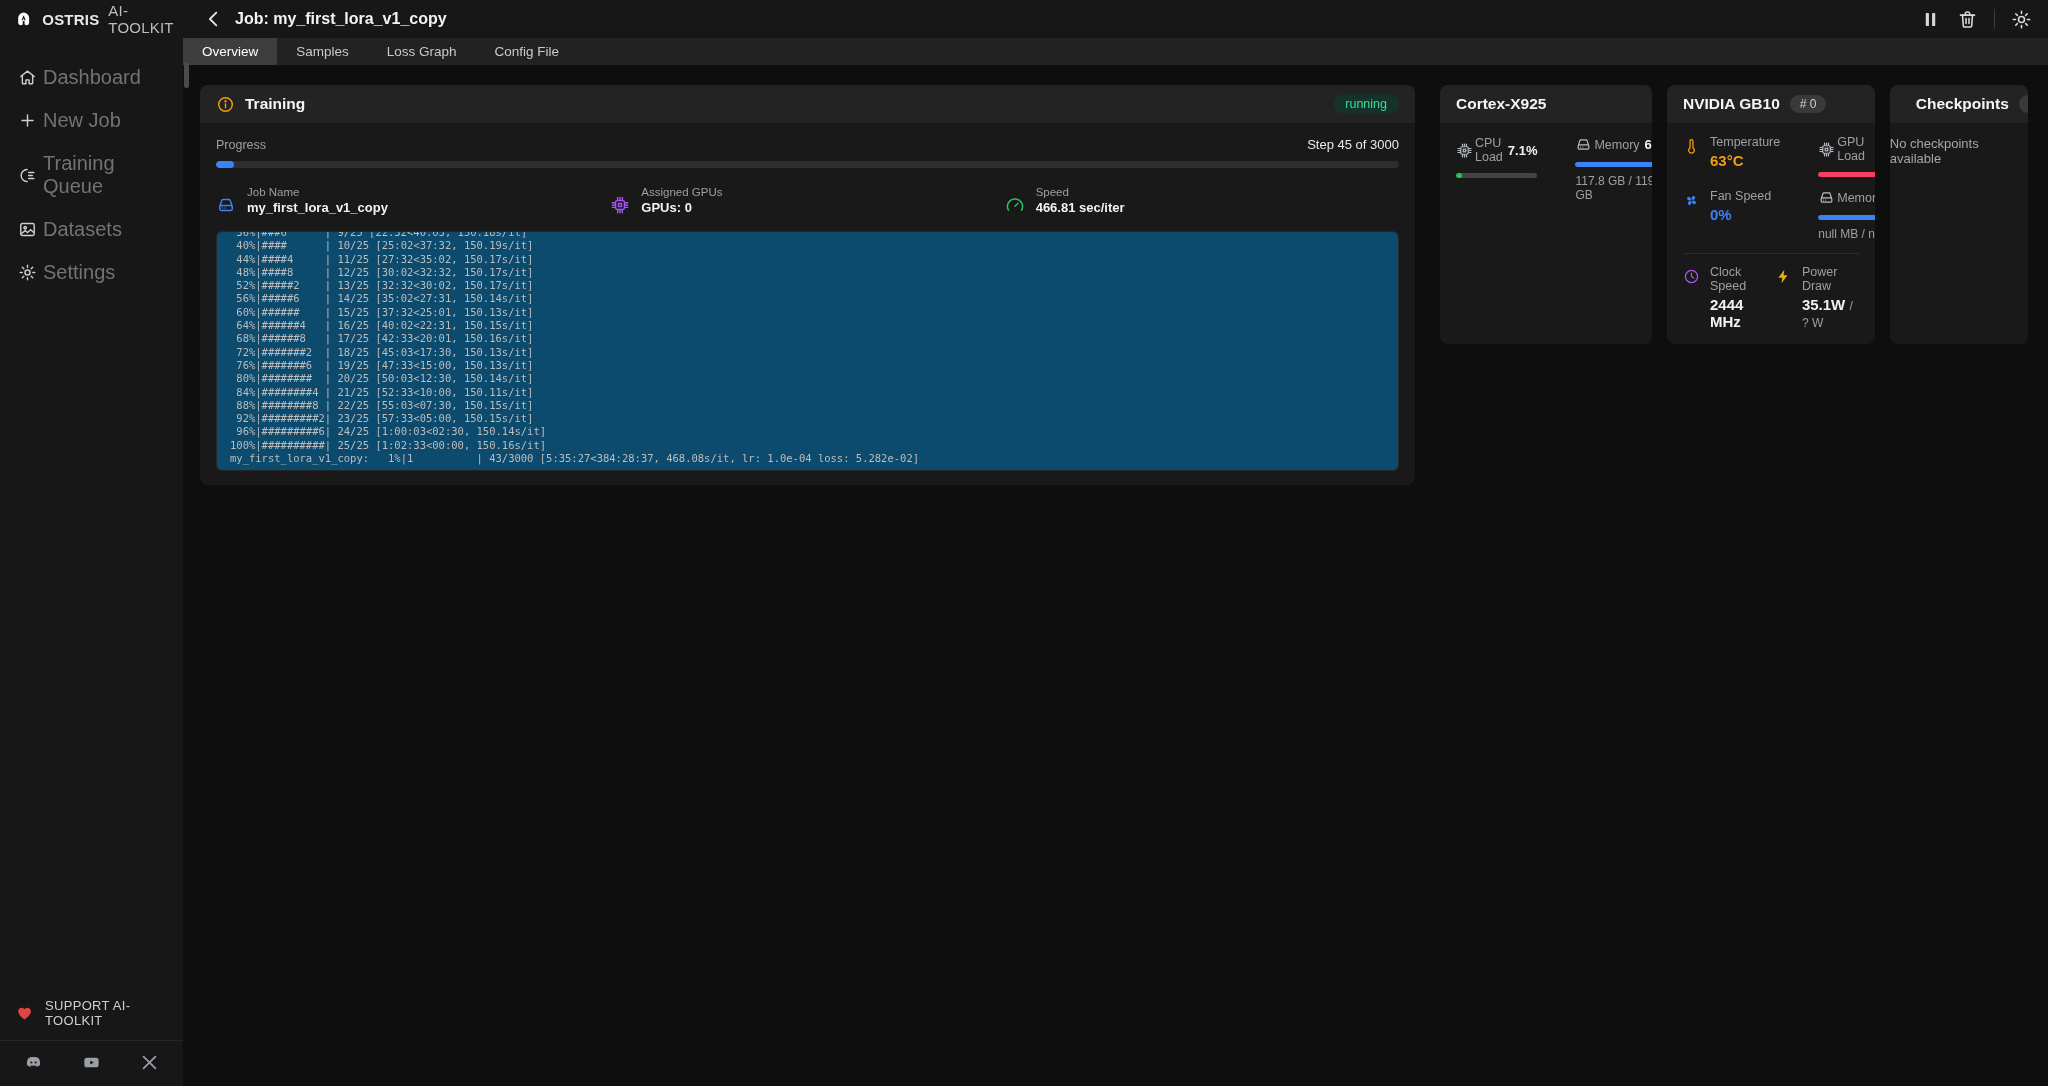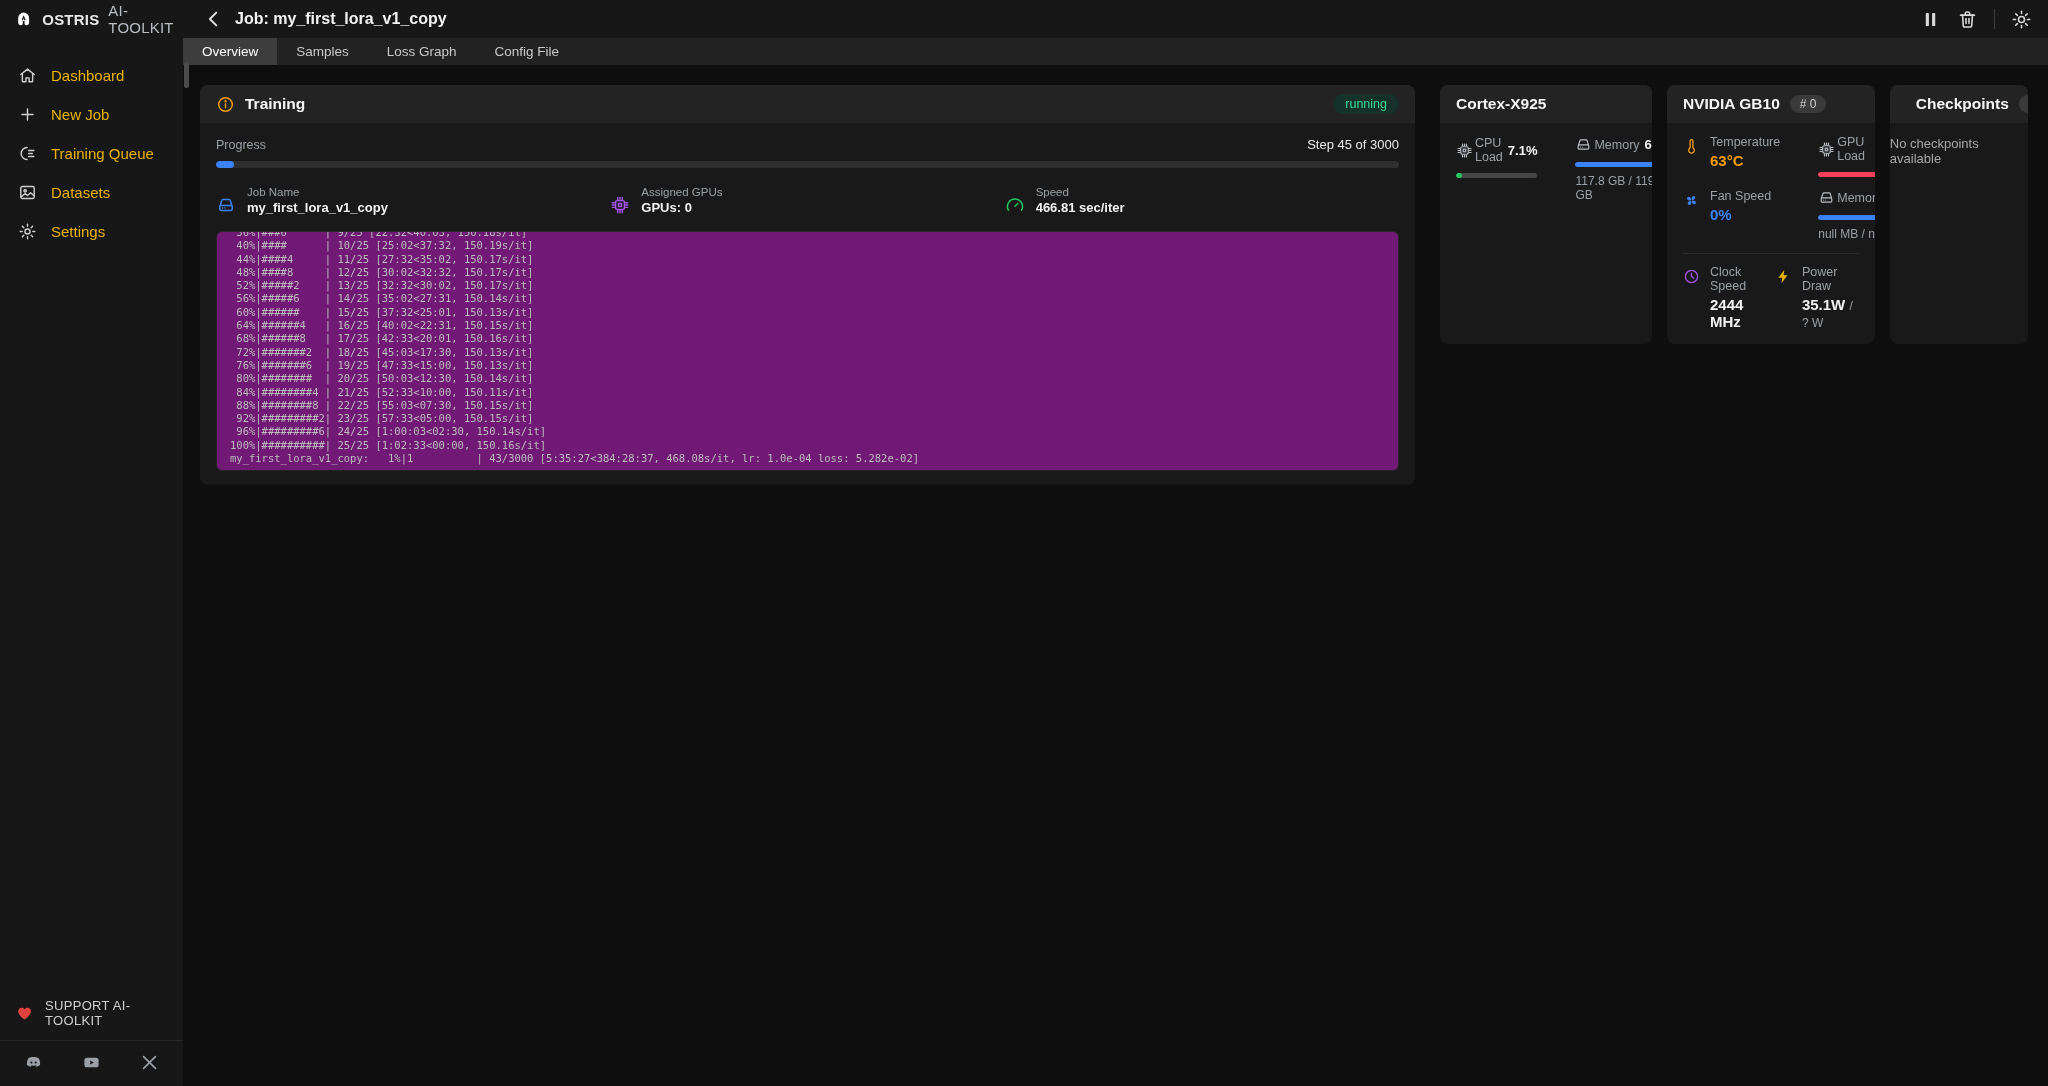--- a/index.html
+++ b/index.html
@@ -16,21 +16,21 @@
   .titlewrap { display:flex; align-items:center; gap:10px; padding-left:20px; }
   .back-btn { width:22px; height:22px; display:flex; align-items:center; justify-content:center; color:#e5e5e5; cursor:pointer; }
   .page-title { font-size:16px; font-weight:600; color:#f3f3f3; }
   .topbar-actions { margin-left:auto; display:flex; align-items:center; gap:16px; padding-right:16px; color:#d9d9d9; }
   .topbar-actions .tb-icon { width:21px; height:21px; display:flex; align-items:center; justify-content:center; cursor:pointer; }
   .tb-divider { width:1px; height:20px; background:#3c3c3c; }
 
   
   .body-row { flex:1; display:flex; min-height:0; }
   .sidebar { width:183px; flex:0 0 auto; background:#171717; display:flex; flex-direction:column; padding-top:18px; }
-  .side-item { display:flex; align-items:center; gap:14px; padding:10px 18px; color:#eab308; font-size:15px; cursor:pointer; }
+  .side-item { display:flex; align-items:center; gap:6px; padding:10px 18px; color:#737373; font-size:20px; cursor:pointer; }
   .side-item svg { width:19px; height:19px; color:#cfcfcf; flex:0 0 auto; }
   .side-support { margin-top:auto; }
   .support-row { display:flex; align-items:center; gap:12px; padding:12px 16px; font-size:13px; color:#cfcfcf; letter-spacing:.3px; cursor:pointer; }
   .support-row svg { width:20px; height:20px; }
   .social-row { display:flex; align-items:center; justify-content:space-between; padding:12px 24px 14px; border-top:1px solid #262626; color:#9aa0a6; }
   .social-row svg { width:19px; height:19px; cursor:pointer; }
 
   .main { flex:1; display:flex; flex-direction:column; min-width:0; background:#0e0e0e; }
   .tabstrip { height:27px; background:#222222; display:flex; align-items:stretch; flex:0 0 auto; }
   .tab { display:flex; align-items:center; padding:0 19px; font-size:13.5px; color:#c9c9c9; cursor:pointer; }
@@ -50,21 +50,21 @@
   .progress-row { display:flex; align-items:center; justify-content:space-between; }
   .progress-label { font-size:12.5px; color:#9aa0a6; }
   .step-label { font-size:13px; color:#e9e9e9; }
   .progress-track { margin-top:9px; height:7px; border-radius:4px; background:#2e2e2e; overflow:hidden; }
   .progress-fill { height:100%; border-radius:4px; background:#3b82f6; min-width:16px; }
   .stats-row { display:grid; grid-template-columns:1fr 1fr 1fr; margin-top:18px; }
   .stat { display:flex; align-items:flex-end; gap:11px; }
   .stat svg { width:20px; height:20px; flex:0 0 auto; }
   .stat-label { font-size:11.5px; color:#9aa0a6; }
   .stat-value { font-size:13px; font-weight:600; color:#f2f2f2; margin-top:2px; }
-  .terminal { margin-top:16px; height:240px; background:#701a75; border:1px solid #262626; border-radius:6px; overflow:hidden; padding:0 13px; }
+  .terminal { margin-top:16px; height:240px; background:#0c4a6e; border:1px solid #262626; border-radius:6px; overflow:hidden; padding:0 13px; }
   .tline { font-family:"DejaVu Sans Mono",monospace; font-size:10.5px; line-height:13.3px; color:#bdbdbd; white-space:pre; }
   .tline:first-child { margin-top:-6px; }
 
   
   .right-col { width:588px; flex:0 0 auto; display:flex; flex-direction:row; gap:15px; }
   .meter-grid { display:grid; grid-template-columns:1fr 1fr; column-gap:38px; padding:13px 16px 14px; }
   .meter-head { display:flex; align-items:center; gap:2px; }
   .meter-head svg { width:17px; height:17px; color:#b9bdc4; flex:0 0 auto; }
   .meter-label { font-size:12.5px; color:#9aa0a6; }
   .meter-value { font-size:13px; font-weight:600; color:#f2f2f2; margin-left:3px; }

